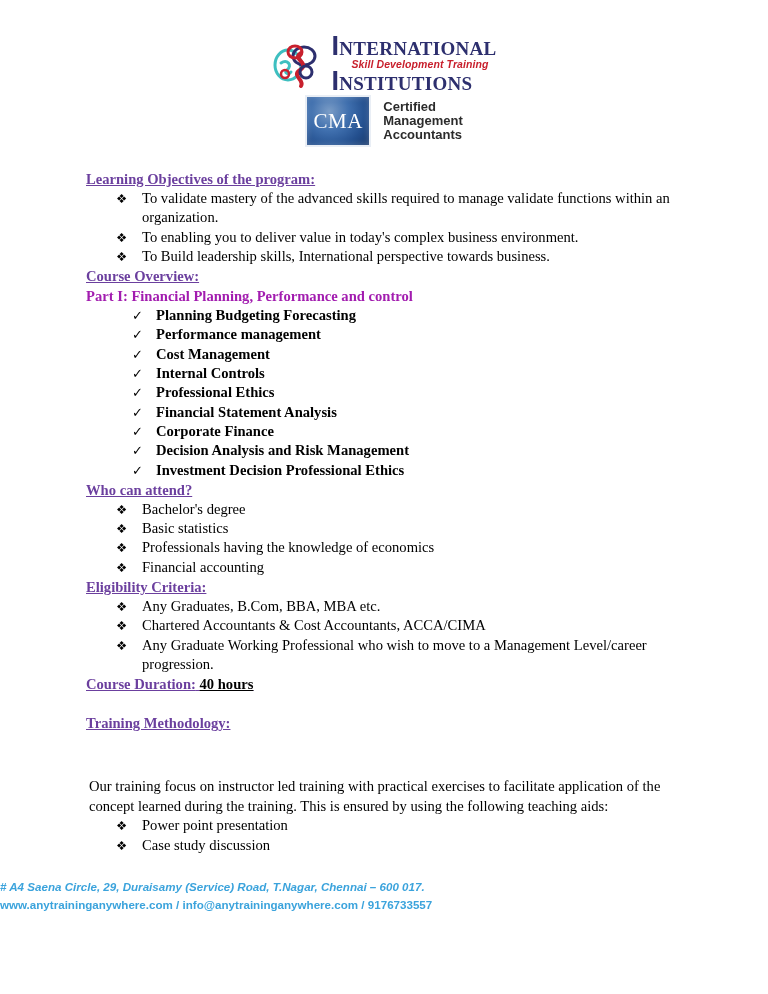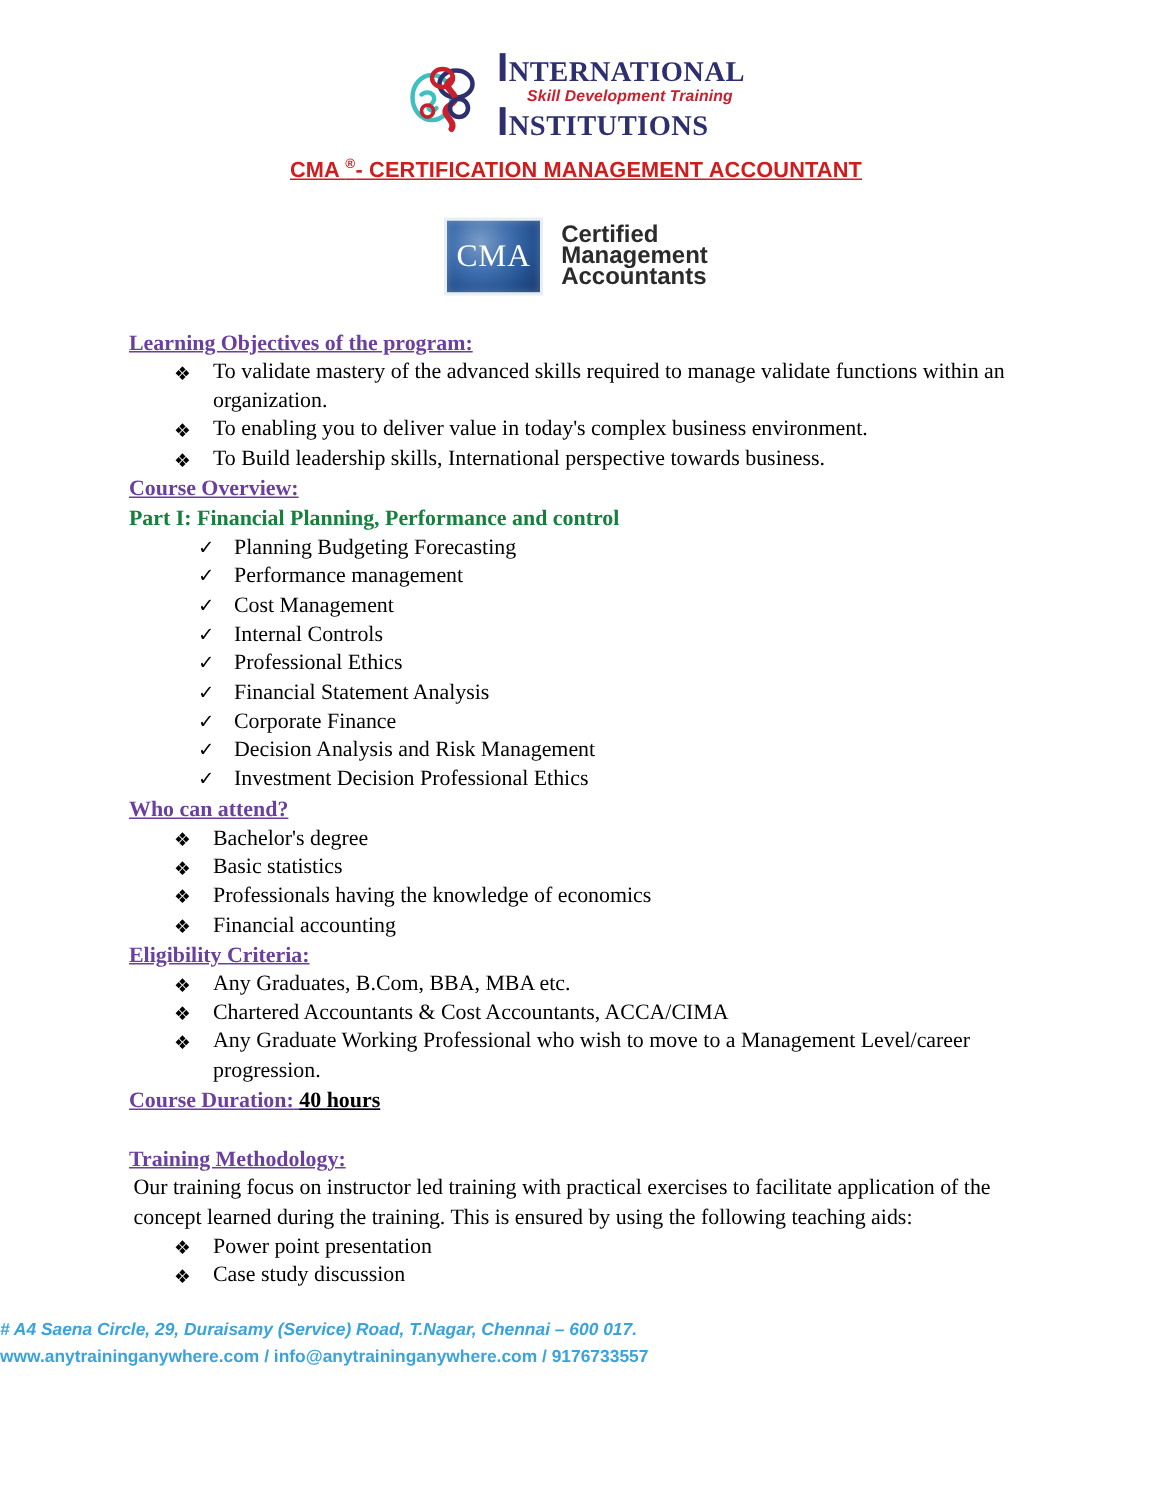--- a/index.html
+++ b/index.html
@@ -121,21 +121,21 @@
     font-family: "Liberation Serif", "DejaVu Serif", serif;
     font-size: 21px;
     letter-spacing: 0.5px;
   }
   .cma-lines {
     display: flex;
     flex-direction: column;
     justify-content: center;
     font-family: "Liberation Sans", "DejaVu Sans", sans-serif;
     font-weight: bold;
-    font-size: 16px;
+    font-size: 13px;
     line-height: 14px;
     color: #2b2b2b;
   }
 
   
   .content {
     margin: 22px 84px 0 86px;
     font-size: 14.6px;
     line-height: 19.3px;
   }
@@ -145,21 +145,21 @@
     text-decoration: underline;
     font-size: 14.6px;
     line-height: 20px;
   }
   .heading-inline-value {
     color: #000000;
     font-weight: bold;
     text-decoration: underline;
   }
   .part-heading {
-    color: #15803d;
+    color: #a21caf;
     font-weight: bold;
     font-size: 14.6px;
     line-height: 20px;
   }
   ul.bullets {
     list-style: none;
     margin: 0;
     padding: 0 0 0 26px;
   }
   ul.bullets > li {
@@ -179,33 +179,35 @@
   ul.checks {
     list-style: none;
     margin: 0;
     padding: 0 0 0 42px;
   }
   ul.checks > li {
     position: relative;
     padding-left: 28px;
     line-height: 19.3px;
     margin: 0;
+    font-weight: bold;
   }
   ul.checks > li::before {
     content: "\2713";
     position: absolute;
     left: 4px;
     top: 0;
     font-size: 13px;
     font-family: "DejaVu Sans", sans-serif;
   }
   .para {
     font-size: 14.6px;
     line-height: 19.5px;
     padding-left: 3px;
+    margin-top: 44px;
   }
   .spacer-line { height: 19px; }
 
   
   .footer {
     position: absolute;
     left: 0;
     right: 0;
     top: 878px;
     text-align: left;
@@ -242,23 +244,20 @@
         </div>
         <div class="logo-tagline">Skill Development Training</div>
         <div class="logo-line">
           <span class="logo-cap">I</span>
           <span class="logo-rest">NSTITUTIONS</span>
         </div>
       </div>
     </div>
   </div>
 
-  <div class="doc-title">
-    <span>CMA </span><span class="reg">®</span><span>- CERTIFICATION MANAGEMENT ACCOUNTANT</span>
-  </div>
 
   <div class="cma-wrap">
     <div class="cma-badge">
       <div class="cma-box">
         <span>CMA</span>
       </div>
       <div class="cma-lines">
         <div>Certified</div>
         <div>Management</div>
         <div>Accountants</div>

